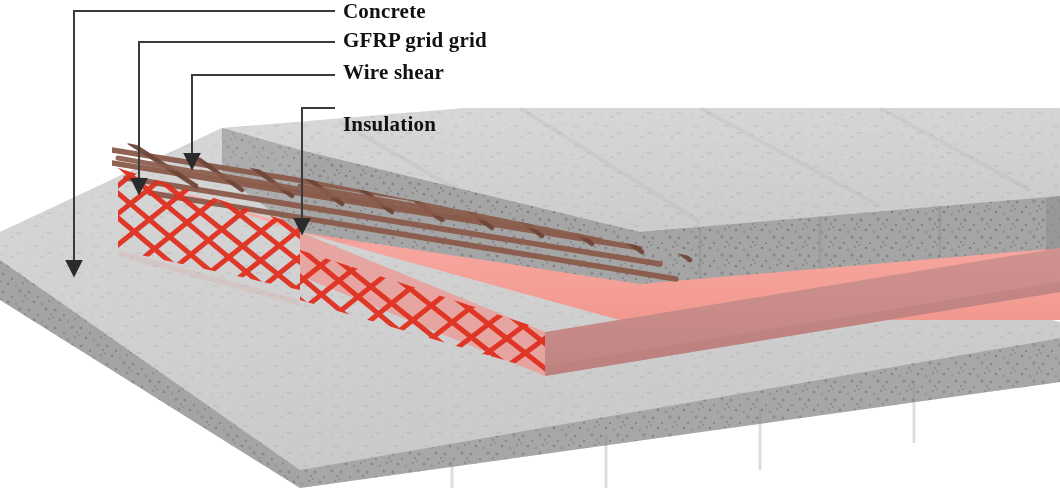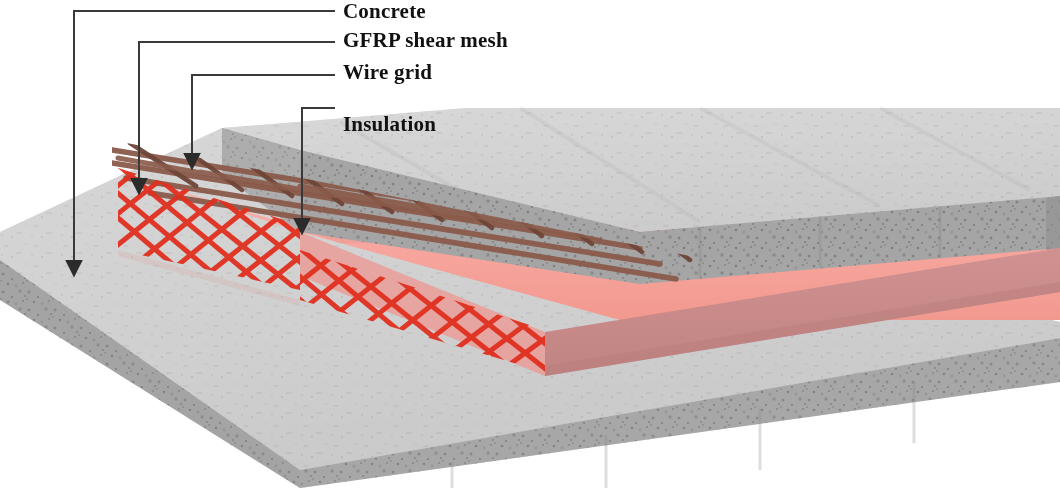--- a/index.html
+++ b/index.html
@@ -228,17 +228,17 @@
 
     <g stroke="#3a3a3a" stroke-width="2" fill="none">
       <path d="M335,11 L74,11 L74,262" marker-end="url(#arrowhead)"></path>
       <path d="M335,42 L139,42 L139,180" marker-end="url(#arrowhead)"></path>
       <path d="M335,75 L192,75 L192,155" marker-end="url(#arrowhead)"></path>
       <path d="M335,108 L302,108 L302,220" marker-end="url(#arrowhead)"></path>
     </g>
   </svg>
 
   <div class="label" id="lbl0">Concrete</div>
-  <div class="label" id="lbl1">GFRP shear mesh</div>
-  <div class="label" id="lbl2">Wire grid</div>
+  <div class="label" id="lbl1">GFRP grid grid</div>
+  <div class="label" id="lbl2">Wire shear</div>
   <div class="label" id="lbl3">Insulation</div>
 
 </div>
 
 </body></html>

